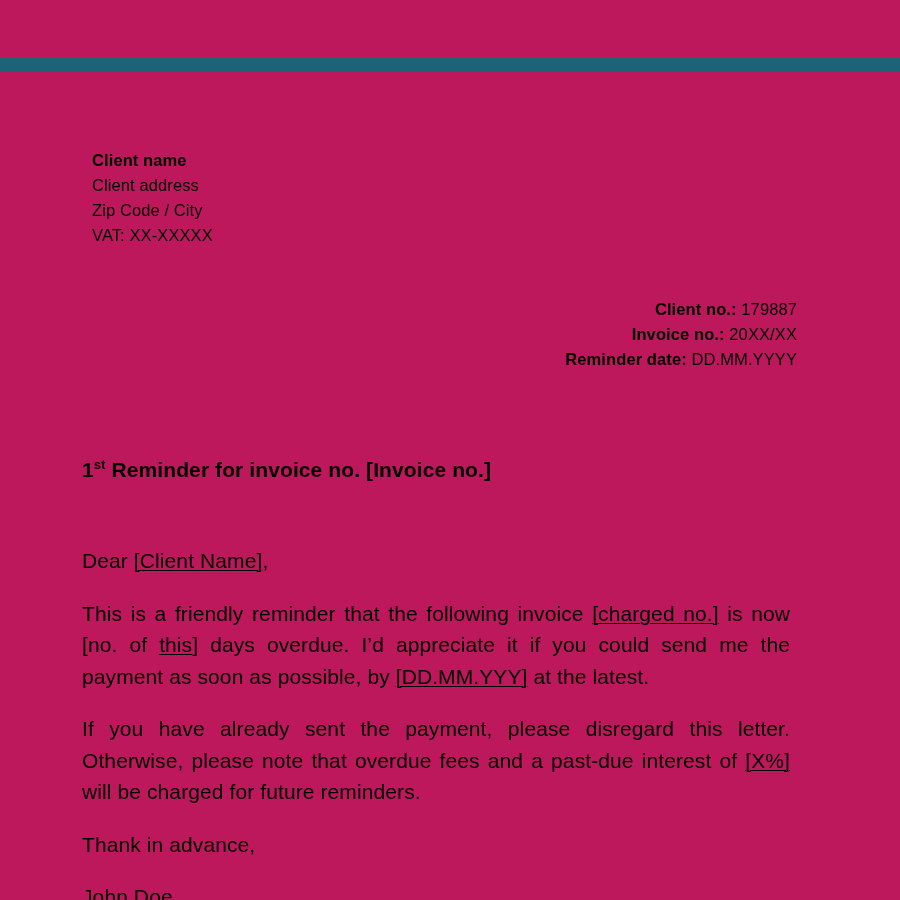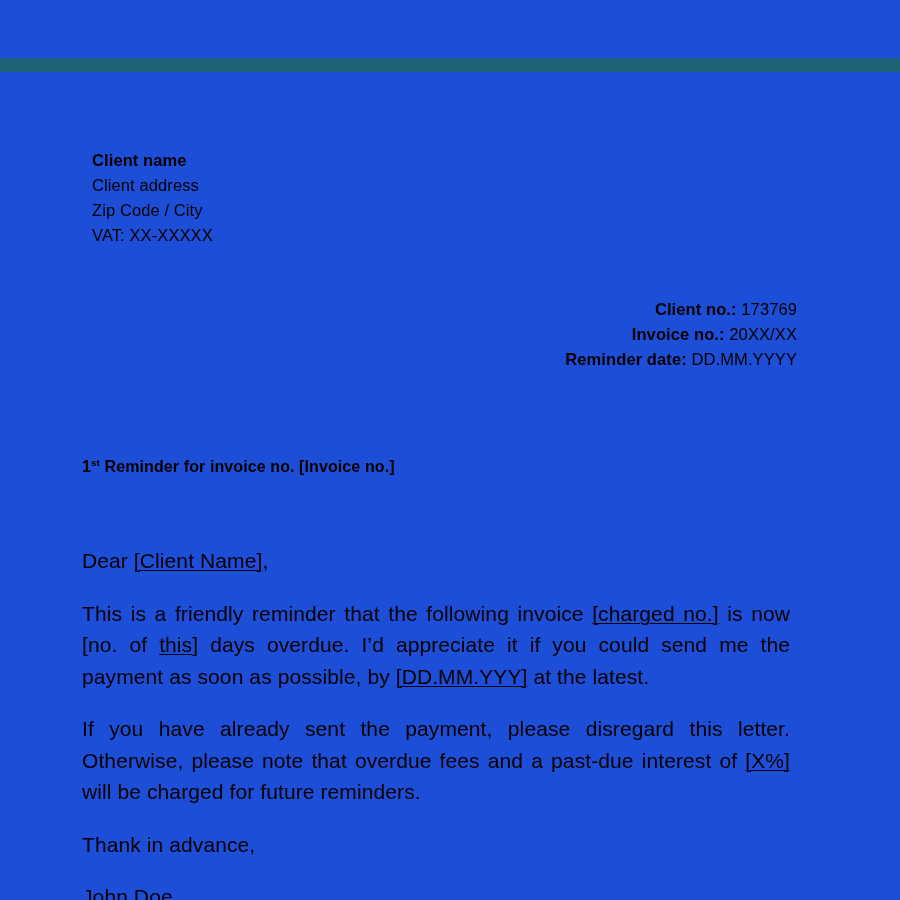--- a/index.html
+++ b/index.html
@@ -12,21 +12,21 @@
     background: #ffffff;
     font-family: "Liberation Sans", sans-serif;
     color: #000000;
     overflow: hidden;
   }
 
   .page {
     position: relative;
     width: 900px;
     height: 900px;
-    background: #1d4ed8;
+    background: #be185d;
   }
 
   
   .accent-bar {
     position: absolute;
     left: 0;
     top: 58px;
     width: 900px;
     height: 14px;
     background: #1d6378;
@@ -66,21 +66,21 @@
   }
   .meta-block .meta-value {
     font-weight: normal;
   }
 
   
   .subject {
     position: absolute;
     left: 82px;
     top: 458px;
-    font-size: 16px;
+    font-size: 21px;
     font-weight: bold;
     letter-spacing: 0.1px;
     white-space: nowrap;
   }
   .subject sup {
     font-size: 0.62em;
     vertical-align: super;
     line-height: 0;
   }
 
@@ -121,21 +121,21 @@
   <div class="client-block">
     <div class="line line-name">Client name</div>
     <div class="line">Client address</div>
     <div class="line">Zip Code / City</div>
     <div class="line">VAT: XX-XXXXX</div>
   </div>
 
   <div class="meta-block">
     <div class="meta-row">
       <span class="meta-label">Client no.:</span>
-      <span class="meta-value">173769</span>
+      <span class="meta-value">179887</span>
     </div>
     <div class="meta-row">
       <span class="meta-label">Invoice no.:</span>
       <span class="meta-value">20XX/XX</span>
     </div>
     <div class="meta-row">
       <span class="meta-label">Reminder date:</span>
       <span class="meta-value">DD.MM.YYYY</span>
     </div>
   </div>

